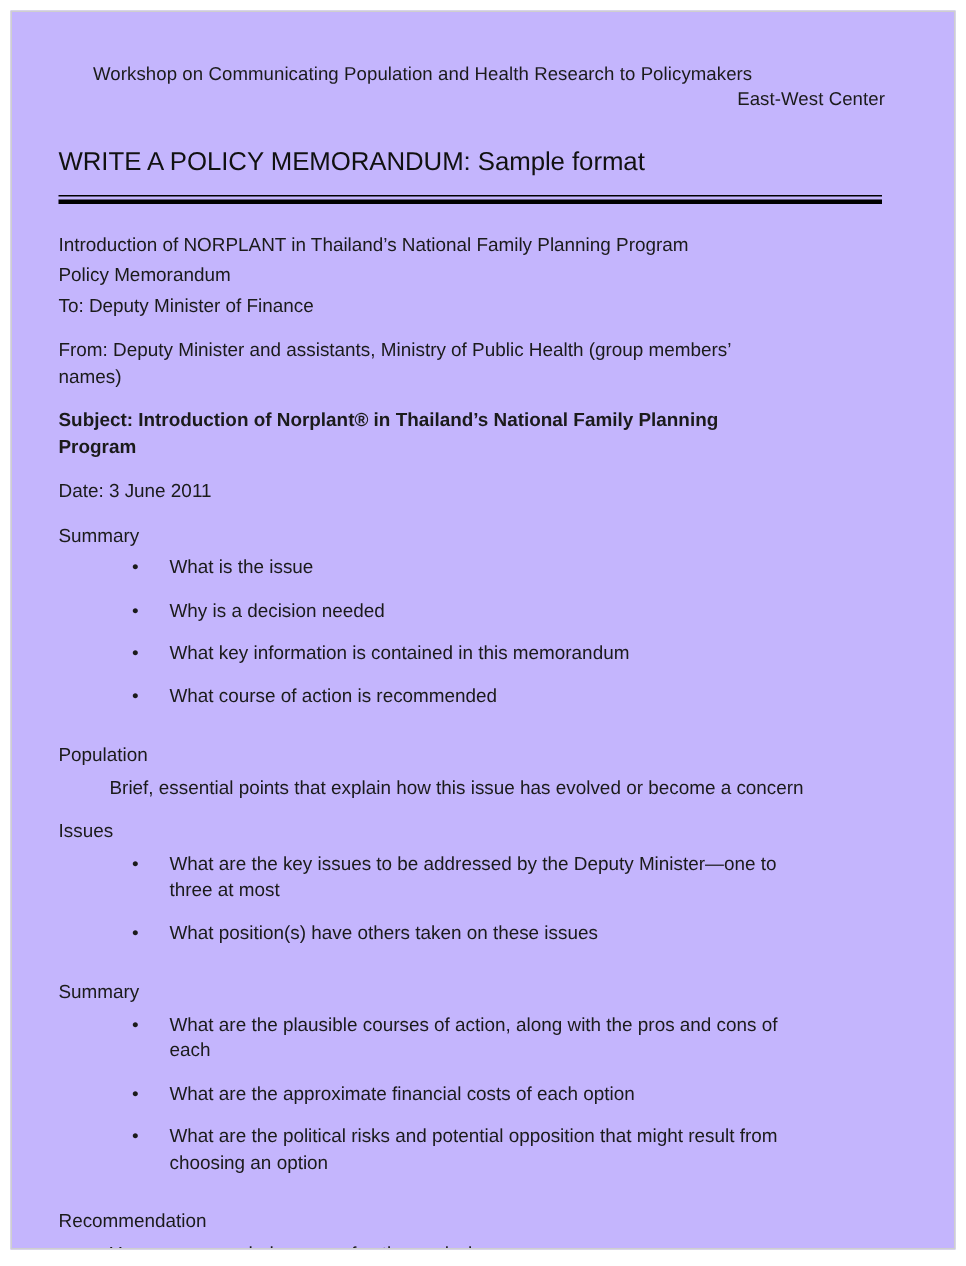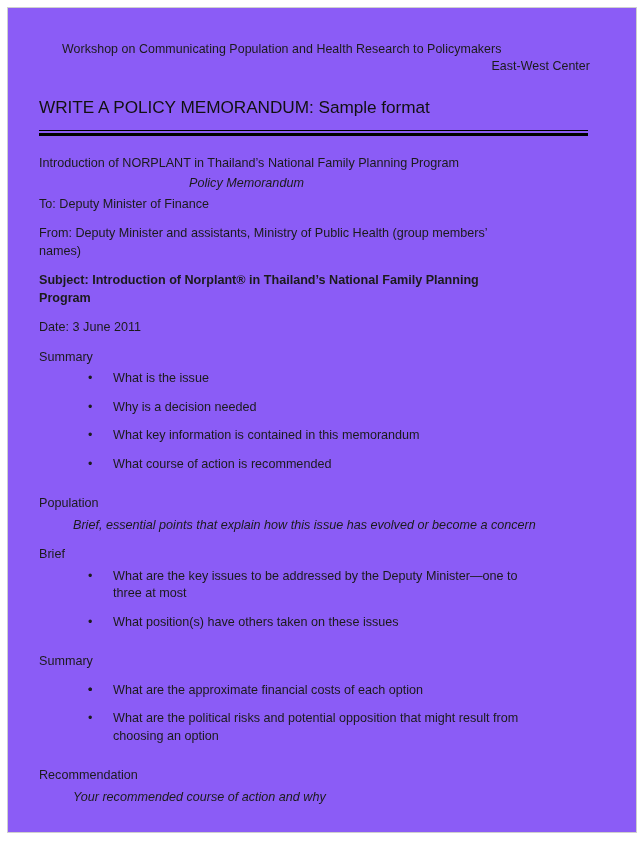--- a/index.html
+++ b/index.html
@@ -15,21 +15,21 @@
     color: #1b1b1b;
   }
 
   
   #page {
     position: absolute;
     left: 7px;
     top: 7px;
     width: 630px;
     height: 826px;
-    background: #8b5cf6;
+    background: #c4b5fd;
     border: 1px solid #cfcfcf;
     box-sizing: border-box;
     overflow: hidden;
   }
 
   #content {
     position: absolute;
     left: 31px;
     top: 33px;
     width: 560px;
@@ -84,45 +84,42 @@
     font-size: 12.6px;
     line-height: 17.5px;
   }
   .para {
     margin: 0 0 12px 0;
   }
   .para.tight {
     margin-bottom: 3px;
   }
   .para.centered {
-    text-align: center;
     padding-right: 145px;
     margin-bottom: 3px;
-    font-style: italic;
   }
   .para.wide {
     width: 470px;
   }
   .para.subject {
     width: 460px;
     margin-bottom: 12px;
     font-weight: bold;
   }
 
   .section-head {
     margin: 4px 0 4px 0;
     font-size: 12.6px;
     line-height: 17.5px;
   }
 
   .indented {
     margin: 0 0 12px 0;
     padding-left: 34px;
     width: 520px;
-    font-style: italic;
   }
 
   
   ul.bullets {
     list-style: none;
     margin: 0 0 6px 0;
     padding: 0;
   }
   ul.bullets li {
     position: relative;
@@ -199,38 +196,39 @@
                 <span class="txt">What course of action is recommended</span>
               </li>
             </ul>
             <div class="block-gap"></div>
           </div>
           <div class="section">
             <p class="section-head">Population</p>
             <p class="indented">Brief, essential points that explain how this issue has evolved or become a concern</p>
           </div>
           <div class="section">
-            <p class="section-head">Brief</p>
+            <p class="section-head">Issues</p>
             <ul class="bullets">
               <li>
                 <span class="dot">•</span>
                 <span class="txt">What are the key issues to be addressed by the Deputy Minister—one to three at most</span>
               </li>
               <li>
                 <span class="dot">•</span>
                 <span class="txt">What position(s) have others taken on these issues</span>
               </li>
             </ul>
             <div class="block-gap"></div>
           </div>
           <div class="section">
             <p class="section-head">Summary</p>
             <ul class="bullets">
               <li>
                 <span class="dot">•</span>
+                <span class="txt">What are the plausible courses of action, along with the pros and cons of each</span>
               </li>
               <li>
                 <span class="dot">•</span>
                 <span class="txt">What are the approximate financial costs of each option</span>
               </li>
               <li>
                 <span class="dot">•</span>
                 <span class="txt">What are the political risks and potential opposition that might result from choosing an option</span>
               </li>
             </ul>

